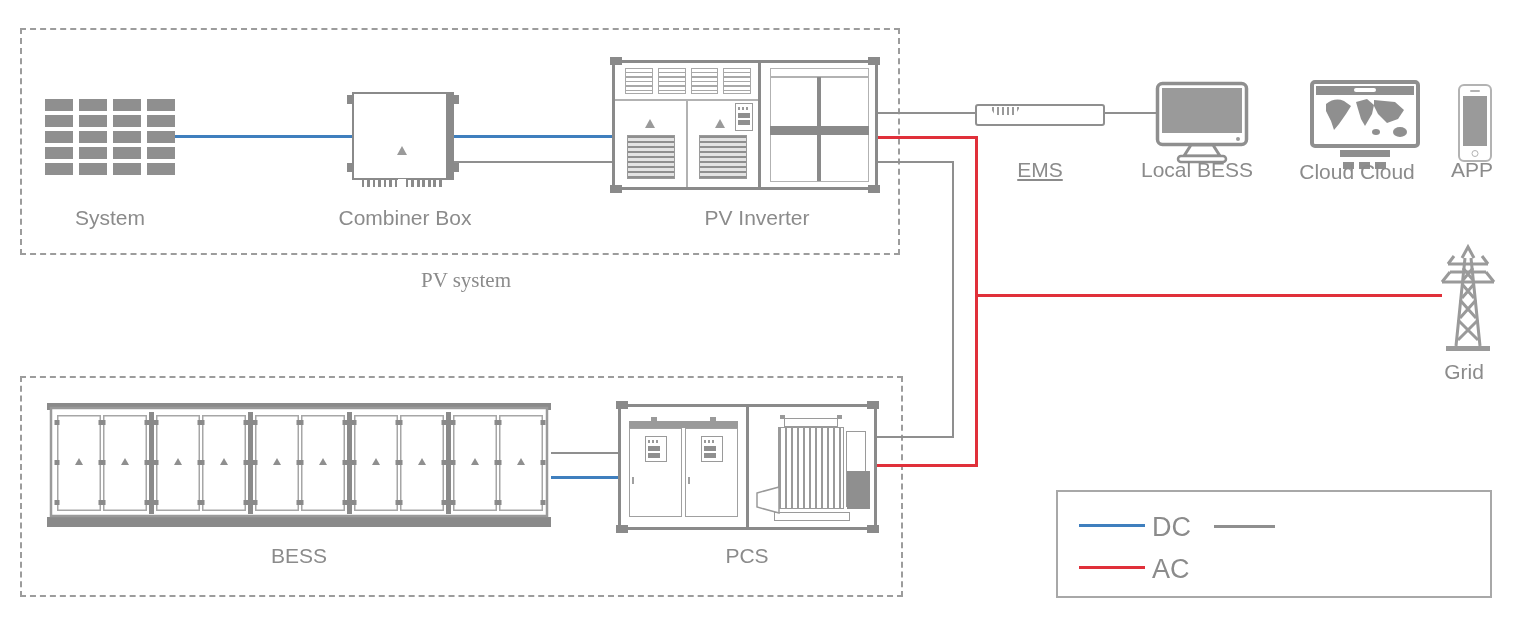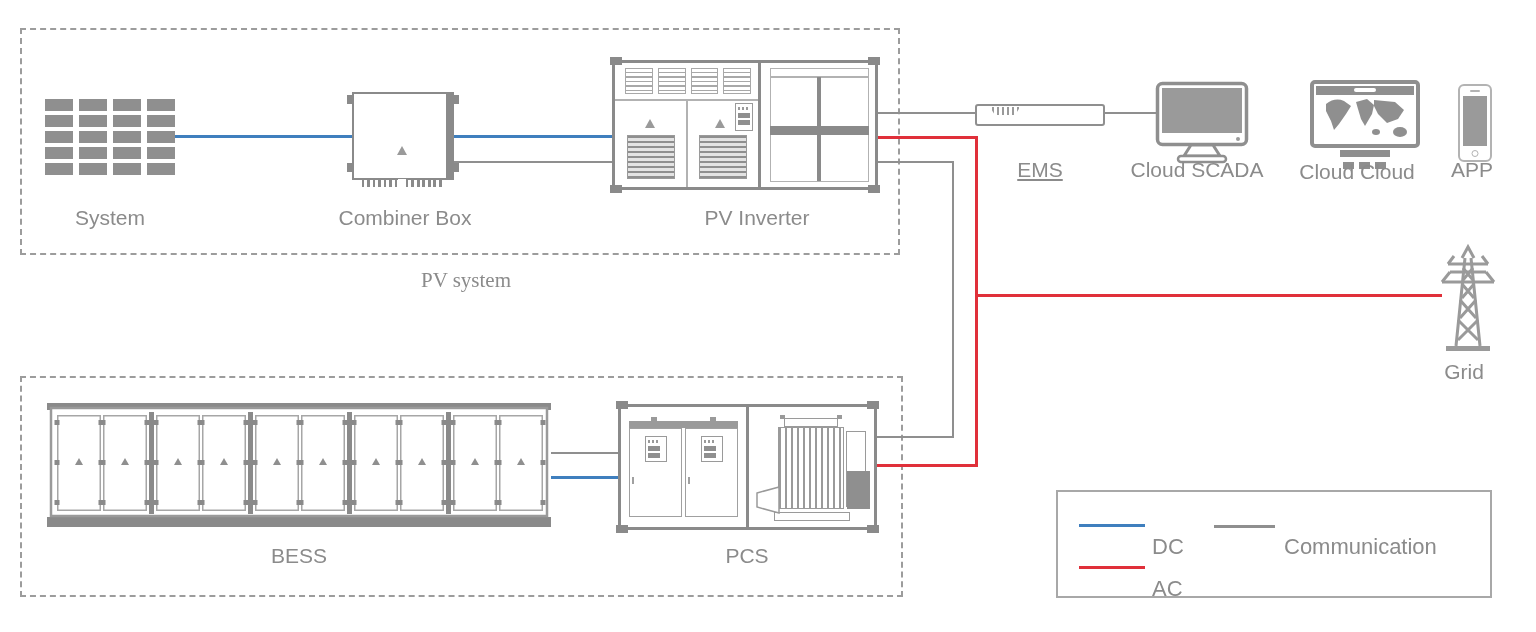--- a/index.html
+++ b/index.html
@@ -39,21 +39,21 @@
   .cap{position:absolute;width:12px;height:8px;background:var(--component-outline);}
   .vent{flex:1;border:1.5px solid #a8a8a8;background:repeating-linear-gradient(180deg,transparent 0 3px,#a8a8a8 3px 4.5px);}
   .louver{position:absolute;border:1px solid var(--component-detail);background:repeating-linear-gradient(180deg,#8f8f8f 0 2px,#e3e3e3 2px 5px);}
   .mini-display{position:absolute;border:1.5px solid var(--component-detail);background-color:#fff;
     background-image:repeating-linear-gradient(90deg,var(--component-detail) 0 2px,transparent 2px 4px),
       linear-gradient(#8f8f8f,#8f8f8f),linear-gradient(#8f8f8f,#8f8f8f);
     background-size:12px 3px,12px 5px,12px 5px;background-position:2px 3px,2px 9px,2px 16px;background-repeat:no-repeat;}
   .finbox{position:absolute;border:1px solid var(--component-detail);background:repeating-linear-gradient(90deg,var(--component-detail) 0 2px,#fff 2px 6px);}
   
   .legend{position:absolute;border:2px solid var(--legend-border);background:#fff;}
-  .legend .lg-lbl{position:absolute;color:var(--label-text);font-size:22px;white-space:nowrap;margin-top:22px;}
+  .legend .lg-lbl{position:absolute;color:var(--label-text);font-size:27px;white-space:nowrap;}
   .sw{position:absolute;}
 </style>
 </head>
 <body>
 
 <div class="canvas">
 
   <div class="group-box" style="left:20px;top:28px;width:880px;height:227px;"></div>
   <div class="group-box" style="left:20px;top:376px;width:883px;height:221px;"></div>
 
@@ -235,29 +235,28 @@
         <path d="M1 7 L23 1 V27 L1 21 Z" fill="#fff" stroke="#9a9a9a" stroke-width="1.5"></path>
       </svg>
     </div>
   </div>
 
   <div class="lbl" style="left:110px;top:206px;">System</div>
   <div class="lbl" style="left:405px;top:206px;text-align:right;">Combiner Box</div>
   <div class="lbl" style="left:757px;top:206px;">PV Inverter</div>
   <div class="lbl" style="left:466px;top:268px;font-family:Liberation Serif, serif;">PV system</div>
   <div class="lbl" style="left:1040px;top:158px;text-decoration:underline;">EMS</div>
-  <div class="lbl" style="left:1197px;top:158px;">Cloud SCADA</div>
+  <div class="lbl" style="left:1197px;top:158px;">Local BESS</div>
   <div class="lbl" style="left:1357px;top:160px;">Cloud Cloud</div>
   <div class="lbl" style="left:1472px;top:158px;">APP</div>
   <div class="lbl" style="left:1464px;top:360px;">Grid</div>
   <div class="lbl" style="left:299px;top:544px;">BESS</div>
   <div class="lbl" style="left:747px;top:544px;">PCS</div>
 
   <div class="legend" style="left:1056px;top:490px;width:436px;height:108px;">
     <div class="sw" style="left:21px;top:32px;width:66px;height:3px;background:var(--dc-line);"></div>
     <div class="lg-lbl" style="left:94px;top:20px;">DC</div>
     <div class="sw" style="left:156px;top:33px;width:61px;height:2.5px;background:var(--communication-line);"></div>
-    <div class="lg-lbl" style="left:226px;top:20px;">Communication</div>
     <div class="sw" style="left:21px;top:74px;width:66px;height:3px;background:var(--ac-line);"></div>
     <div class="lg-lbl" style="left:94px;top:62px;">AC</div>
   </div>
 
 </div>
 
 </body></html>

